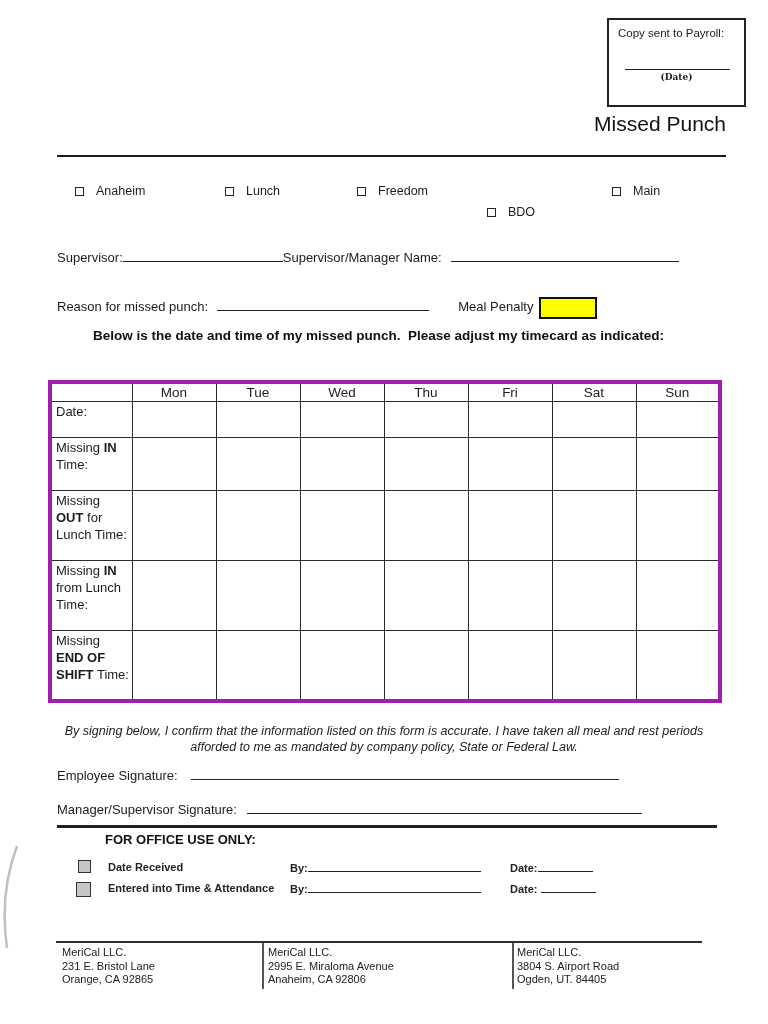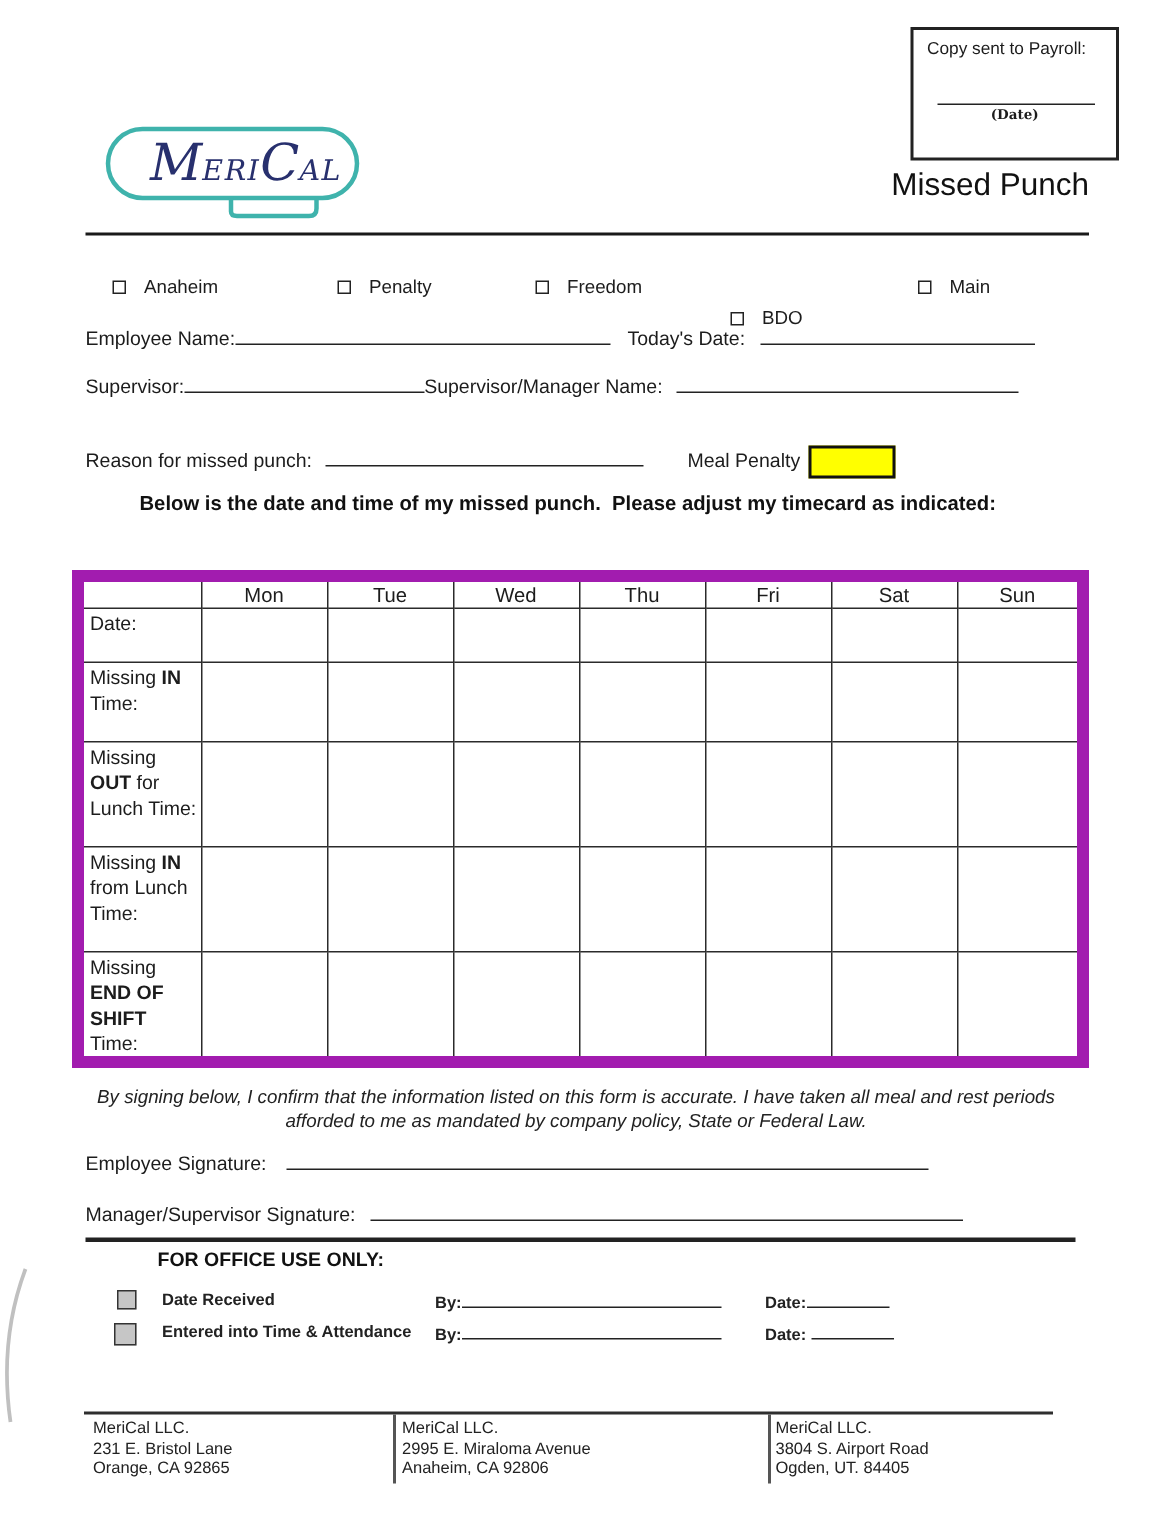--- a/index.html
+++ b/index.html
@@ -30,21 +30,21 @@
   .cb{display:inline-block; width:9px; height:9px; border:1.5px solid #222; margin-right:12px; background:#fff;}
 
   .fieldrow{left:57px; top:0; width:670px; font-size:13px; white-space:nowrap;}
   .ul{display:inline-block; border-bottom:1.5px solid #222; height:13px; vertical-align:baseline;}
 
   .mealbox{display:inline-block; width:58px; height:22px; background:var(--highlight); border:2px solid #111; vertical-align:middle; margin-left:6px;}
 
   .instruction{left:57px; top:328px; font-size:13.5px; font-weight:bold; color:#111;padding-left:36px;}
 
   
-  table.tc{position:absolute; left:48px; top:380px; border-collapse:collapse; border:8px solid #a21caf; table-layout:fixed;}
+  table.tc{position:absolute; left:48px; top:380px; border-collapse:collapse; border:4px solid #a21caf; table-layout:fixed;}
   table.tc td{border:1px solid #2b2b2b; font-size:13px; vertical-align:top; padding:1px 2px 0 4px;}
   table.tc .dh{text-align:center; font-size:13.5px; padding:1px 0;}
   table.tc .rl{line-height:17px;}
 
   .confirm{left:64px; top:723px; width:640px; text-align:center; font-style:italic; font-size:12.5px; line-height:16px; color:#222;}
 
   .sigrow{left:57px; width:670px; font-size:13px; white-space:nowrap;}
   .hr2{left:57px; top:825px; width:660px; height:2.5px; background:#222;}
   .office-h{left:57px; top:832px; font-size:13px; font-weight:bold; color:#111;padding-left:48px;}
   .officerow{left:57px; width:660px; height:20px; font-size:11px; font-weight:bold; color:#222;}
@@ -62,61 +62,47 @@
 <body>
 
 <div class="page">
 
   <div class="abs payroll-box">
     <div class="lbl">Copy sent to Payroll:</div>
     <div class="dline"></div>
     <div class="dcap">(Date)</div>
   </div>
 
-  <div class="abs logo">
-    <svg width="195" height="70" viewBox="0 0 195 70">
-      <rect x="14" y="6" width="166" height="46" rx="23" ry="23" fill="none" stroke="var(--teal)" stroke-width="3"></rect>
-      <path d="M 96 52 L 96 61 Q 96 64 100 64 L 148 64 Q 153 64 153 59 L 153 52" fill="none" stroke="var(--teal)" stroke-width="3"></path>
-    </svg>
-    <div class="txt">
-      <span class="big">M</span><span class="sm">eri</span><span class="big">C</span><span class="sm">al</span>
-    </div>
-  </div>
 
   <div class="abs title">Missed Punch</div>
   <div class="abs hr1"></div>
 
   <div class="abs locrow">
     <span class="loc" style="left:18px;text-align:right;">
         <span class="cb"></span>
         <span>Anaheim</span>
       </span>
     <span class="loc" style="left:168px;">
         <span class="cb"></span>
-        <span>Penalty</span>
+        <span>Lunch</span>
       </span>
     <span class="loc" style="left:300px;">
         <span class="cb"></span>
         <span>Freedom</span>
       </span>
     <span class="loc" style="left:430px;margin-top:21px;">
         <span class="cb"></span>
         <span>BDO</span>
       </span>
     <span class="loc" style="left:555px;">
         <span class="cb"></span>
         <span>Main</span>
       </span>
   </div>
 
-  <div class="abs fieldrow" style="top:217px;">
-    <span>Employee Name:</span><span class="ul" style="width:250px;"></span>
-    <span style="margin-left:8px;">Today's Date:</span>
-    <span class="ul" style="width:183px; margin-left:7px;"></span>
-  </div>
 
   <div class="abs fieldrow" style="top:249px;">
     <span>Supervisor:</span><span class="ul" style="width:160px;"></span><span>Supervisor/Manager Name:</span>
     <span class="ul" style="width:228px; margin-left:6px;"></span>
   </div>
 
   <div class="abs fieldrow" style="top:297px;">
     <span>Reason for missed punch:</span>
     <span class="ul" style="width:212px; margin-left:5px;"></span>
     <span style="margin-left:26px;">Meal Penalty</span><span class="mealbox"></span>

